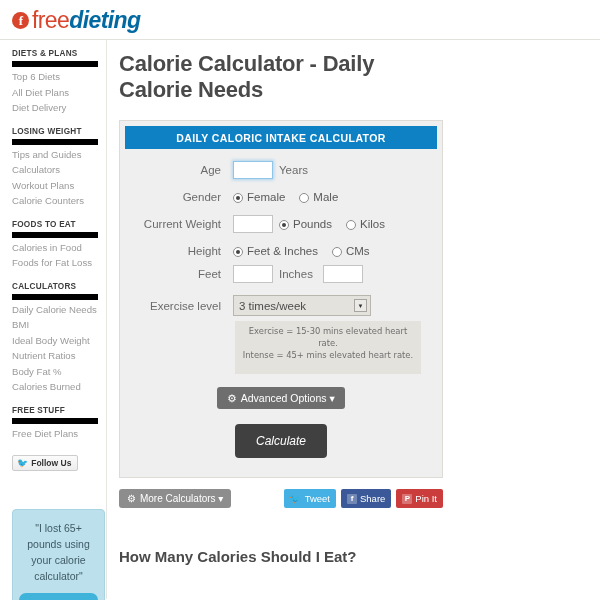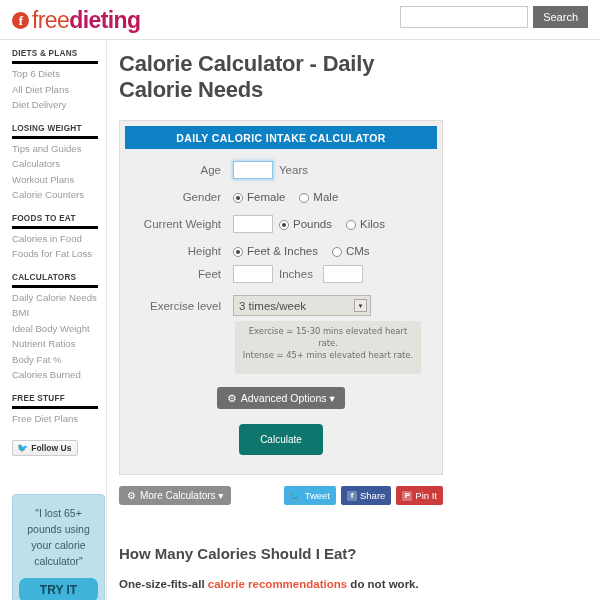--- a/index.html
+++ b/index.html
@@ -34,21 +34,21 @@
     color: #fff;
     font-size: 13px;
     font-weight: bold;
     display: flex; align-items: center; justify-content: center;
     margin-right: 3px;
     font-family: "Liberation Serif", serif;
     line-height: 1;
     padding-bottom: 1px;
   }
   .logo-free { color: #d9452c; font-weight: normal; }
-  .logo-dieting { color: #be185d; font-weight: bold; }
+  .logo-dieting { color: #0369a1; font-weight: bold; font-style: italic; }
 
   .search-wrap {
     position: absolute;
     right: 12px; top: 6px;
     display: flex;
   }
   .search-input {
     width: 128px; height: 22px;
     border: 1px solid #ccc9c2;
     background: #fff;
@@ -89,21 +89,21 @@
   }
 
   
   .nav-section { margin-bottom: 11px; }
   .nav-title {
     font-size: 8.2px;
     font-weight: bold;
     color: #3d3d3d;
     letter-spacing: 0.25px;
     padding-bottom: 3px;
-    border-bottom: 3px solid #000000;
+    border-bottom: 6px solid #000000;
     margin-bottom: 2px;
   }
   .nav-link {
     display: block;
     font-size: 9.6px;
     color: #9a9a9a;
     line-height: 15.5px;
     text-decoration: none;
     cursor: pointer;
   }
@@ -291,28 +291,29 @@
     border: none;
     border-radius: 3px;
     font-size: 10.5px;
     padding: 5px 10px;
     cursor: pointer;
     font-family: "Liberation Sans", sans-serif;
   }
 
   .calc-wrap { text-align: center; margin-top: 15px; }
   .calc-btn {
-    background: #0f766e;
+    background: #404040;
     color: #fff;
     border: none;
     border-radius: 4px;
-    font-size: 10px;
+    font-size: 12px;
     padding: 10px 21px;
     cursor: pointer;
     font-family: "Liberation Sans", sans-serif;
+    font-style: italic;
   }
 
   
   .action-bar {
     margin-top: 11px;
     width: 324px;
     display: flex;
     align-items: center;
     justify-content: space-between;
   }
@@ -374,24 +375,20 @@
   .article-link { color: #e8553a; text-decoration: none; cursor: pointer; }
 </style>
 </head>
 <body>
 
 <div class="site-header">
   <div class="logo">
     <span class="logo-badge">f</span>
       <span class="logo-free">free</span>
       <span class="logo-dieting">dieting</span>
-  </div>
-  <div class="search-wrap">
-    <input class="search-input" type="text" placeholder="" style="">
-    <button class="search-btn">Search</button>
   </div>
 </div>
 
 <div class="page">
 
   <div class="sidebar">
 
     <div class="nav-section">
       <div class="nav-title">DIETS &amp; PLANS</div>
       <a class="nav-link">Top 6 Diets</a>
@@ -552,18 +549,17 @@
         </button>
         <button class="social-btn s-pin">
           <span class="sq-icon">P</span>
           <span>Pin It</span>
         </button>
       </div>
     </div>
 
     <div class="article">
       <h2 class="article-h2">How Many Calories Should I Eat?</h2>
-      <p class="article-p"><span>One-size-fits-all </span><a class="article-link">calorie recommendations</a><span> do not work.</span></p>
 
     </div>
 
   </div>
 </div>
 
 </body></html>

